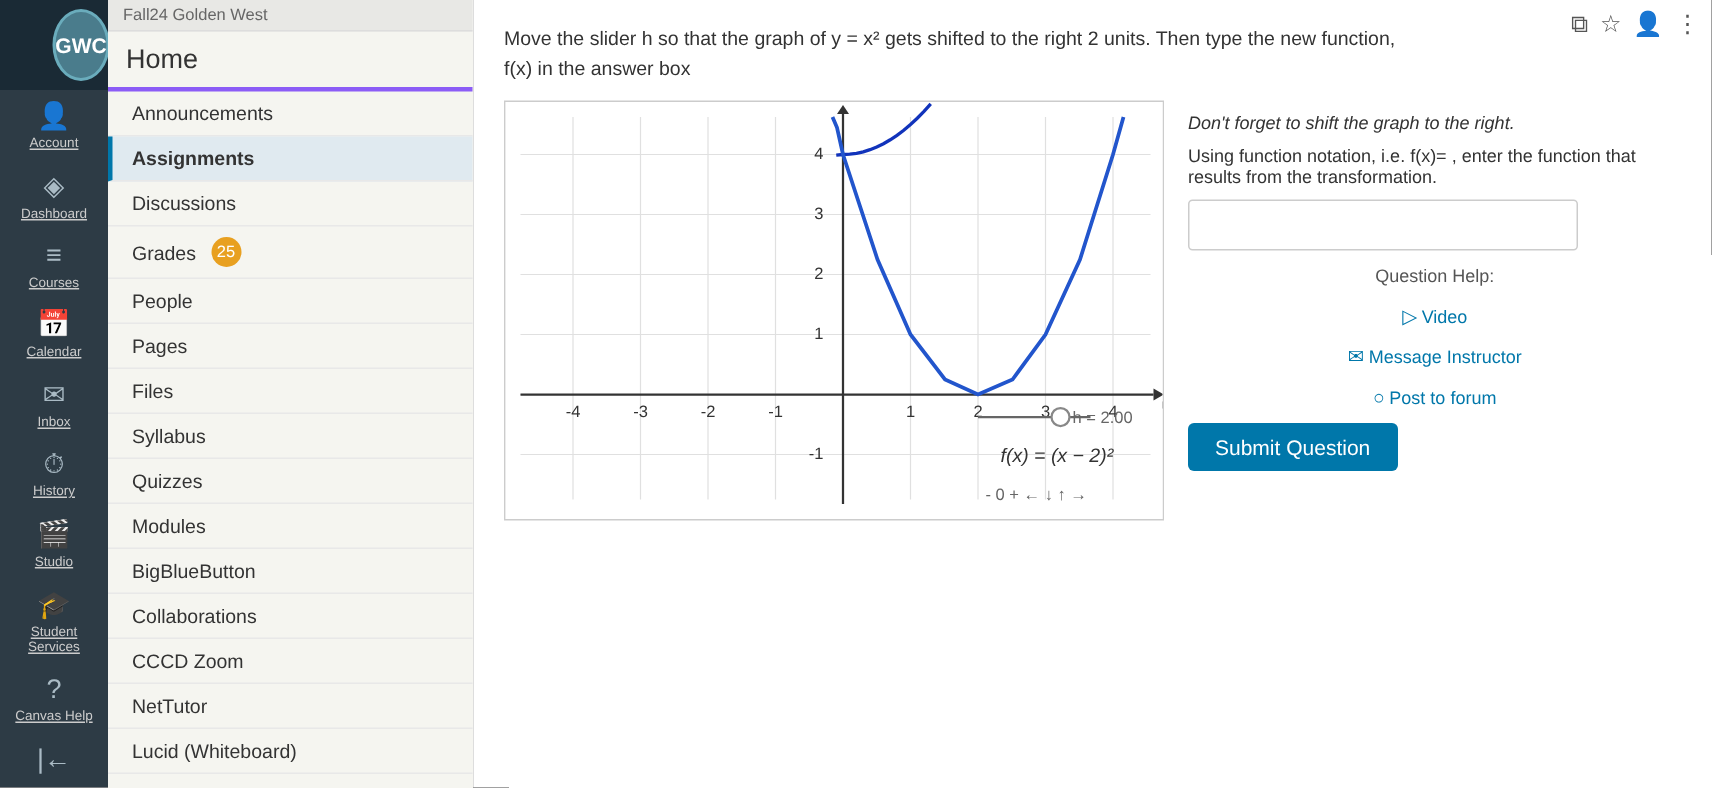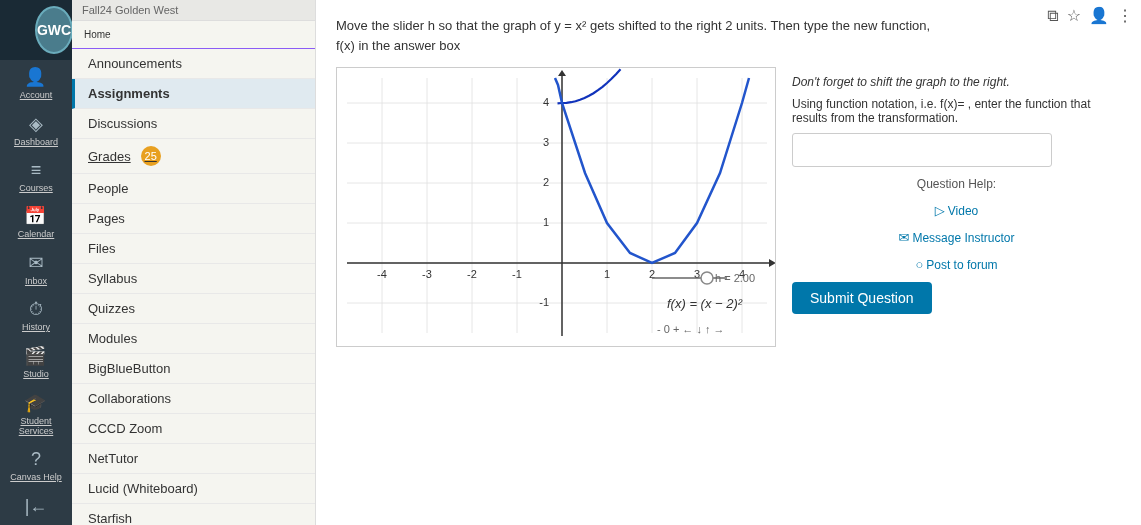--- a/index.html
+++ b/index.html
@@ -80,24 +80,24 @@
     .nav-panel {
       width: 244px;
       background: #f5f5f0;
       height: 525px;
       flex-shrink: 0;
       overflow-y: auto;
       border-right: 1px solid #ddd;
     }
     .nav-home {
       padding: 8px 12px;
-      font-size: 10px;
+      font-size: 18px;
       color: #333;
       cursor: pointer;
-      border-bottom: 1px solid #8b5cf6;
+      border-bottom: 3px solid #8b5cf6;
     }
     .nav-item {
       padding: 7px 12px 7px 16px;
       font-size: 13px;
       color: #333;
       cursor: pointer;
       border-bottom: 1px solid #e8e8e8;
       display: flex;
       align-items: center;
       gap: 4px;
@@ -294,21 +294,21 @@
     </div>
     <div class="nav-item">
       <span>Announcements</span>
     </div>
     <div class="nav-item active">
       <span>Assignments</span>
     </div>
     <div class="nav-item">
       <span>Discussions</span>
     </div>
-    <div class="nav-item" style="display:flex;align-items:center;text-decoration:underline;">
+    <div class="nav-item" style="display:flex;align-items:center;">
       <span>Grades</span>
       <span class="nav-badge">25</span>
     </div>
     <div class="nav-item">
       <span>People</span>
     </div>
     <div class="nav-item">
       <span>Pages</span>
     </div>
     <div class="nav-item">

